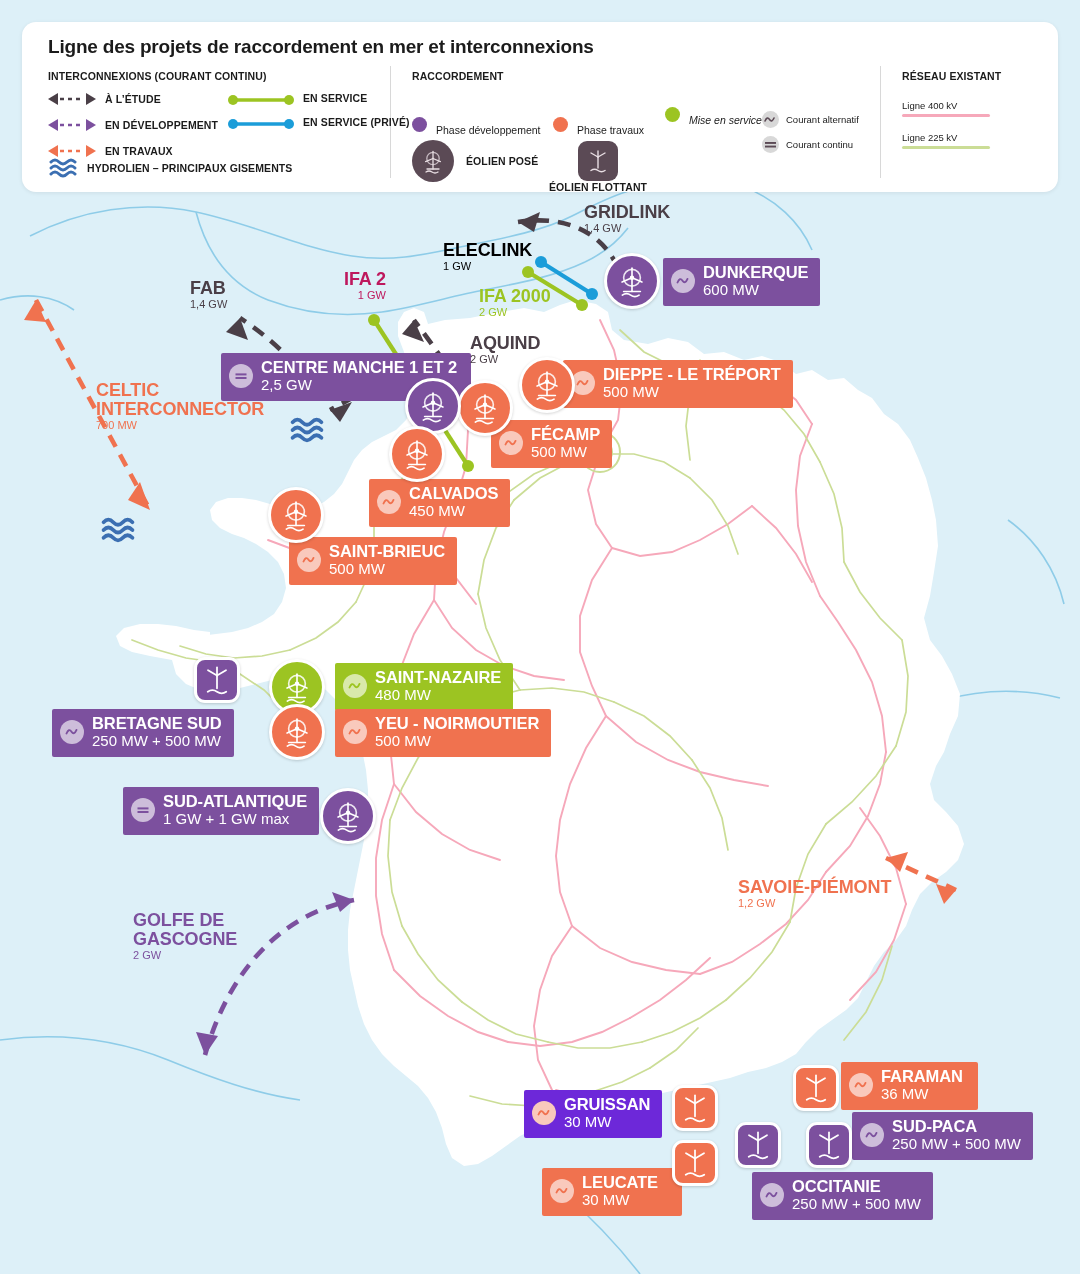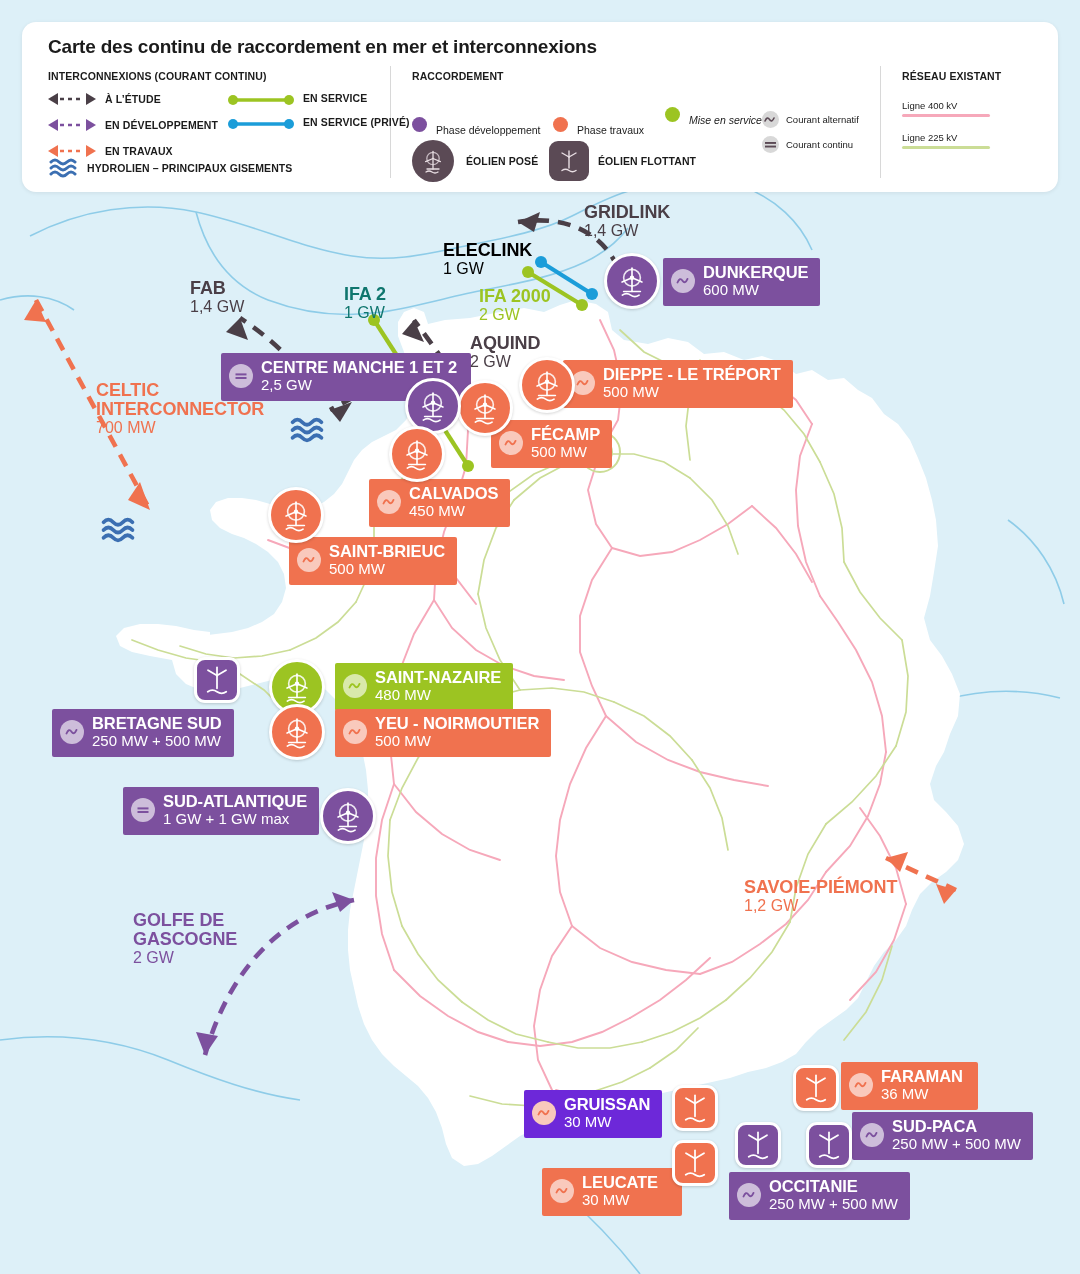--- a/index.html
+++ b/index.html
@@ -80,21 +80,21 @@
     position:absolute; z-index:31;
     border-radius:50%;
     border:3px solid #fff;
     display:flex;align-items:center;justify-content:center;
     box-shadow:0 1px 3px rgba(0,0,0,.18);
   }
   .marker.sq{ border-radius:11px; }
 
   .freelbl{ position:absolute; z-index:32; white-space:nowrap; }
   .freelbl .nm{ font-size:18px; font-weight:bold; line-height:1.05; letter-spacing:-.1px;}
-  .freelbl .pw{ font-size:16px; line-height:1.15; }
+  .freelbl .pw{ font-size:11px; line-height:1.15; }
 
   .hydro{ position:absolute; z-index:33; }
 </style>
 </head>
 <body>
 
 <div id="stage">
 
   <svg id="mapsvg" viewBox="0 0 1080 1274">
     <rect x="0" y="0" width="1080" height="1274" fill="#ddf0f8"></rect>
@@ -245,21 +245,21 @@
       <circle cx="528" cy="272" r="6" fill="#9cc422"></circle>
       <circle cx="582" cy="305" r="6" fill="#9cc422"></circle>
 
       <line x1="374" y1="320" x2="468" y2="466" stroke="#9cc422" stroke-width="4.2"></line>
       <circle cx="374" cy="320" r="6" fill="#9cc422"></circle>
       <circle cx="468" cy="466" r="6" fill="#9cc422"></circle>
     </g>
   </svg>
 
   <div class="legend-card">
-    <div class="legend-title">Carte des continu de raccordement en mer et interconnexions</div>
+    <div class="legend-title">Ligne des projets de raccordement en mer et interconnexions</div>
 
     <div class="col-sep" style="left:368px;"></div>
     <div class="col-sep" style="left:858px;"></div>
 
     <div style="position:absolute;left:26px;top:48px;" class="lg-head">INTERCONNEXIONS (COURANT CONTINU)</div>
 
     <div style="position:absolute;left:206px;top:70px;display:flex;flex-direction:column;gap:12px;">
       <div class="lg-row">
         <span class="line-sample">
           <svg width="66" height="12" viewBox="0 0 66 12">
@@ -370,21 +370,21 @@
             <line x1="13" y1="10.5" x2="5.6" y2="13.6"></line>
             <line x1="13" y1="10.5" x2="20.4" y2="13.6"></line>
             <line x1="13" y1="10.5" x2="13" y2="3.4"></line>
             <line x1="7" y1="21" x2="19" y2="21"></line>
             <path d="M6 24 q3 -2 6 0 t6 0"></path>
           </g>
         </svg>
       </span>
       <span class="lg-lbl">ÉOLIEN POSÉ</span>
     </div>
-    <div class="lg-row" style="position:absolute;left:527px;top:119px;gap:9px;">
+    <div class="lg-row" style="position:absolute;left:527px;top:119px;gap:0;flex-direction:column;">
       <span class="eol-sq">
         <svg width="24" height="24" viewBox="0 0 24 24">
           <g fill="none" stroke="#e9dfe4" stroke-width="1.4" stroke-linecap="round">
             <line x1="12" y1="8" x2="12" y2="19"></line>
             <line x1="12" y1="8" x2="5" y2="4"></line>
             <line x1="12" y1="8" x2="19" y2="4"></line>
             <line x1="12" y1="8" x2="12" y2="2"></line>
             <path d="M5 21.5 q3.5 -2.4 7 0 t7 0"></path>
           </g>
         </svg>
@@ -409,21 +409,21 @@
         <div class="pw" style="font-weight: normal;">1,4 GW</div>
       </div>
       <div class="freelbl" style="left: 443px; top: 241px; color: #000000;">
         <div class="nm">ELECLINK</div>
         <div class="pw" style="font-weight: normal;">1 GW</div>
       </div>
       <div class="freelbl" style="left: 479px; top: 287px; color: rgb(156, 196, 34);">
         <div class="nm">IFA 2000</div>
         <div class="pw" style="font-weight: normal;">2 GW</div>
       </div>
-      <div class="freelbl" style="left: 344px; top: 285px; color: #0f766e;">
+      <div class="freelbl" style="left: 344px; top: 270px; color: #be185d; text-align: right;">
         <div class="nm">IFA 2</div>
         <div class="pw" style="font-weight: normal;">1 GW</div>
       </div>
       <div class="freelbl" style="left: 190px; top: 279px; color: rgb(74, 63, 71);">
         <div class="nm">FAB</div>
         <div class="pw" style="font-weight: normal;">1,4 GW</div>
       </div>
       <div class="freelbl" style="left: 470px; top: 334px; color: rgb(74, 63, 71);">
         <div class="nm">AQUIND</div>
         <div class="pw" style="font-weight: normal;">2 GW</div>
@@ -431,21 +431,21 @@
       <div class="freelbl" style="left: 96px; top: 381px; color: rgb(240, 114, 79);">
         <div class="nm" style="white-space: pre-line;">CELTIC
 INTERCONNECTOR</div>
         <div class="pw" style="font-weight: normal;">700 MW</div>
       </div>
       <div class="freelbl" style="left: 133px; top: 911px; color: rgb(124, 80, 158);">
         <div class="nm" style="white-space: pre-line;">GOLFE DE
 GASCOGNE</div>
         <div class="pw" style="font-weight: normal;">2 GW</div>
       </div>
-      <div class="freelbl" style="left: 738px; top: 878px; color: rgb(240, 114, 79); margin-left: 6px;">
+      <div class="freelbl" style="left: 738px; top: 878px; color: rgb(240, 114, 79);">
         <div class="nm">SAVOIE-PIÉMONT</div>
         <div class="pw" style="font-weight: normal;">1,2 GW</div>
       </div>
     </div>
 
   <div id="project-layer">
       <div class="marker" style="left: 604px; top: 253px; width: 56px; height: 56px; background: rgb(124, 80, 158);">
         <span style="display: flex;">
           <svg width="34" height="34" viewBox="0 0 26 26">
             <g fill="none" stroke="#fff" stroke-width="1.25" stroke-linecap="round">
@@ -816,21 +816,21 @@
             <g fill="none" stroke="#fff" stroke-width="1.4" stroke-linecap="round">
               <line x1="12" y1="8.4" x2="12" y2="18.6"></line>
               <line x1="12" y1="8.4" x2="4.8" y2="4.2"></line>
               <line x1="12" y1="8.4" x2="19.2" y2="4.2"></line>
               <line x1="12" y1="8.4" x2="12" y2="1.8"></line>
               <path d="M4.6 21.4 q3.7 -2.6 7.4 0 t7.4 0"></path>
             </g>
           </svg>
         </span>
       </div>
-      <div class="badge" style="left: 729px; top: 1172px; background: rgb(124, 80, 158); min-width: 180px;">
+      <div class="badge" style="left: 752px; top: 1172px; background: rgb(124, 80, 158); min-width: 180px;">
         <span class="ic" style="background: rgb(205, 189, 218);">
           <svg width="14" height="10" viewBox="0 0 14 10">
             <path d="M1.5 6.5 q2.4 -5.6 5 -1.8 t5 -1.8" fill="none" stroke="#7c509e" stroke-width="1.9" stroke-linecap="round"></path>
           </svg>
         </span>
         <span class="txt">
           <div class="nm">OCCITANIE</div>
           <div class="pw">250 MW + 500 MW</div>
         </span>
       </div>

